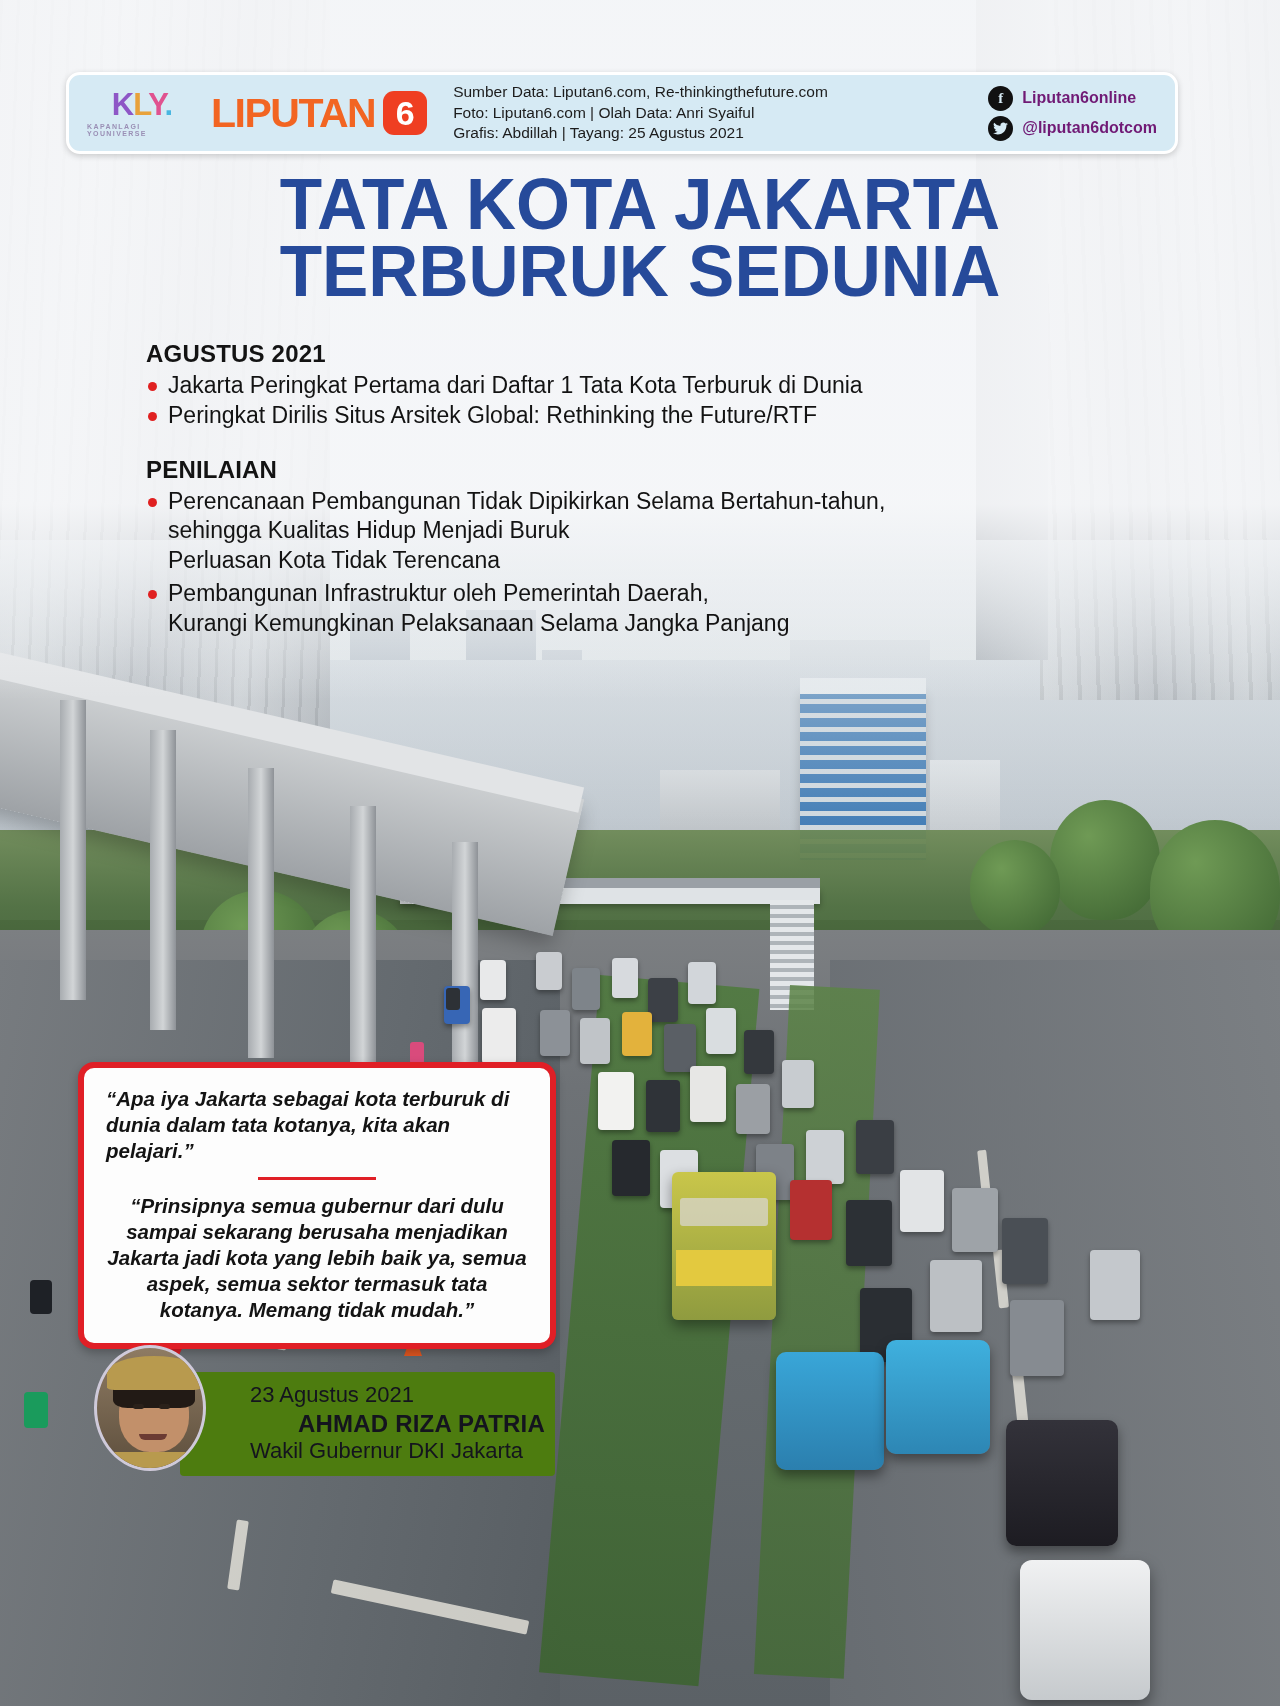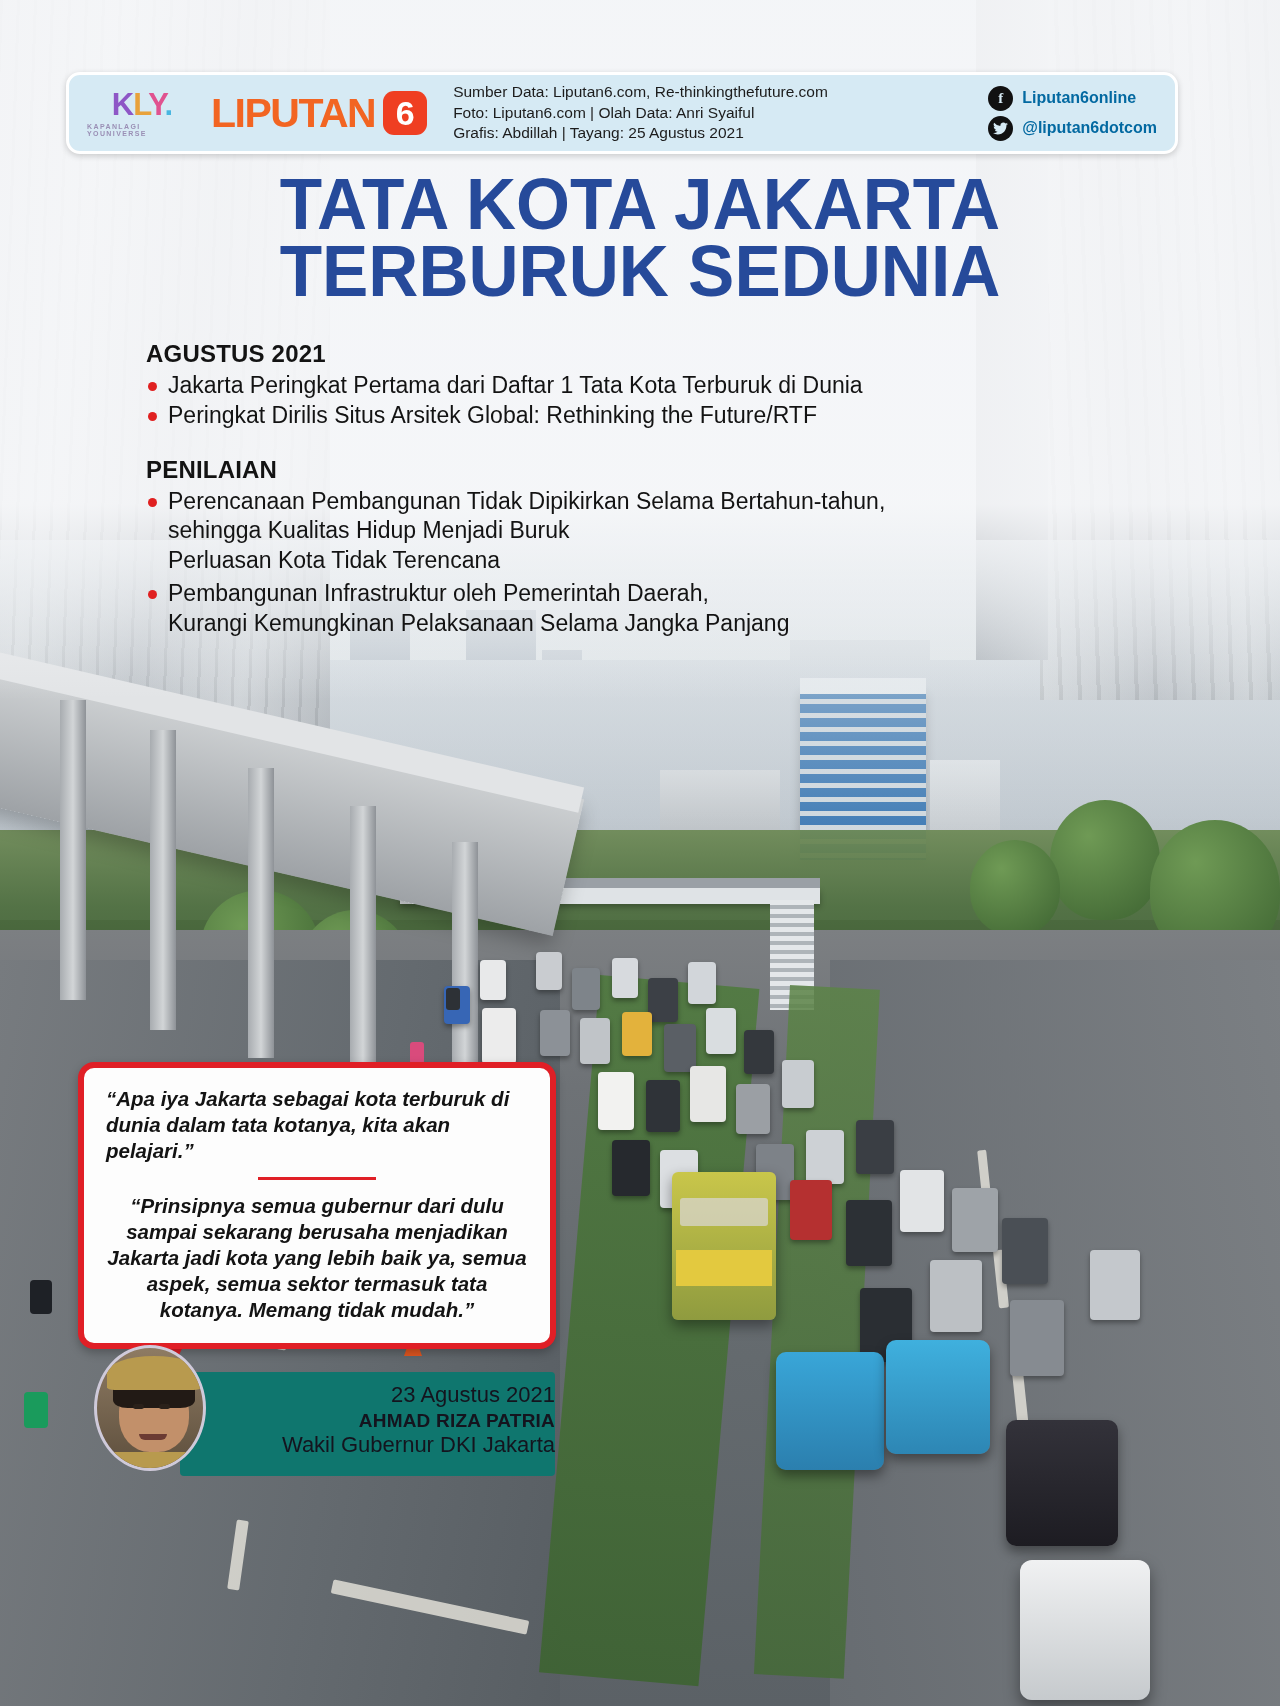--- a/index.html
+++ b/index.html
@@ -149,21 +149,21 @@
     margin-left:26px; font-size:15.5px; color:#1c1c1c; line-height:1.32;
     font-family:"Liberation Sans", sans-serif;
   }
   .socials{ margin-left:auto; display:flex; flex-direction:column; gap:5px; }
   .social-row{ display:flex; align-items:center; gap:9px; }
   .social-icon{
     width:25px; height:25px; border-radius:50%; background:#111;
     display:flex; align-items:center; justify-content:center;
     color:#d6eaf4; font-size:15px; font-weight:bold; font-family:"Liberation Serif", serif;
   }
-  .social-label{ font-size:16px; font-weight:bold; color:#0369a1; }
+  .social-label{ font-size:16px; font-weight:bold; color:#701a75; }
 
   
   .title-block{
     position:absolute; left:0; top:170px; width:1280px; text-align:center;
   }
   .title-line{
     font-family:"Liberation Sans Narrow","Liberation Sans", sans-serif;
     font-weight:bold; color:#264a9a; font-size:73px; line-height:.92;
     letter-spacing:0px; transform:scaleX(.95); transform-origin:center;
   }
@@ -212,28 +212,27 @@
   .bubble-tail-inner{
     position:absolute; left:157px; top:1285px; width:0; height:0;
     border-left:22px solid transparent; border-right:16px solid transparent;
     border-top:62px solid #fdfdfd;
     transform:skewX(-10deg);
   }
 
   
   .attr-box{
     position:absolute; left:180px; top:1372px; width:375px; height:104px;
-    background:#0f766e; border-radius:4px;
+    background:#4d7c0f; border-radius:4px;
     padding:10px 0 0 70px;
     font-family:"Liberation Sans Narrow","Liberation Sans", sans-serif;
     color:#14141e;
-    text-align:right;
   }
   .attr-date{ font-size:22px; line-height:1.22; }
-  .attr-name{ font-size:19px; font-weight:bold; line-height:1.22; letter-spacing:.2px; }
+  .attr-name{ font-size:24px; font-weight:bold; line-height:1.22; letter-spacing:.2px;margin-left:48px; }
   .attr-role{ font-size:22px; line-height:1.22; }
   .portrait{
     position:absolute; left:94px; top:1345px; width:112px; height:126px;
     border-radius:50%; overflow:hidden; border:3px solid #cfcada;
     background:linear-gradient(#8e7b63,#5e4f3d);
   }
   .p-face{
     position:absolute; left:22px; top:26px; width:70px; height:78px;
     border-radius:48% 48% 44% 44%; background:#c2906a;
   }

